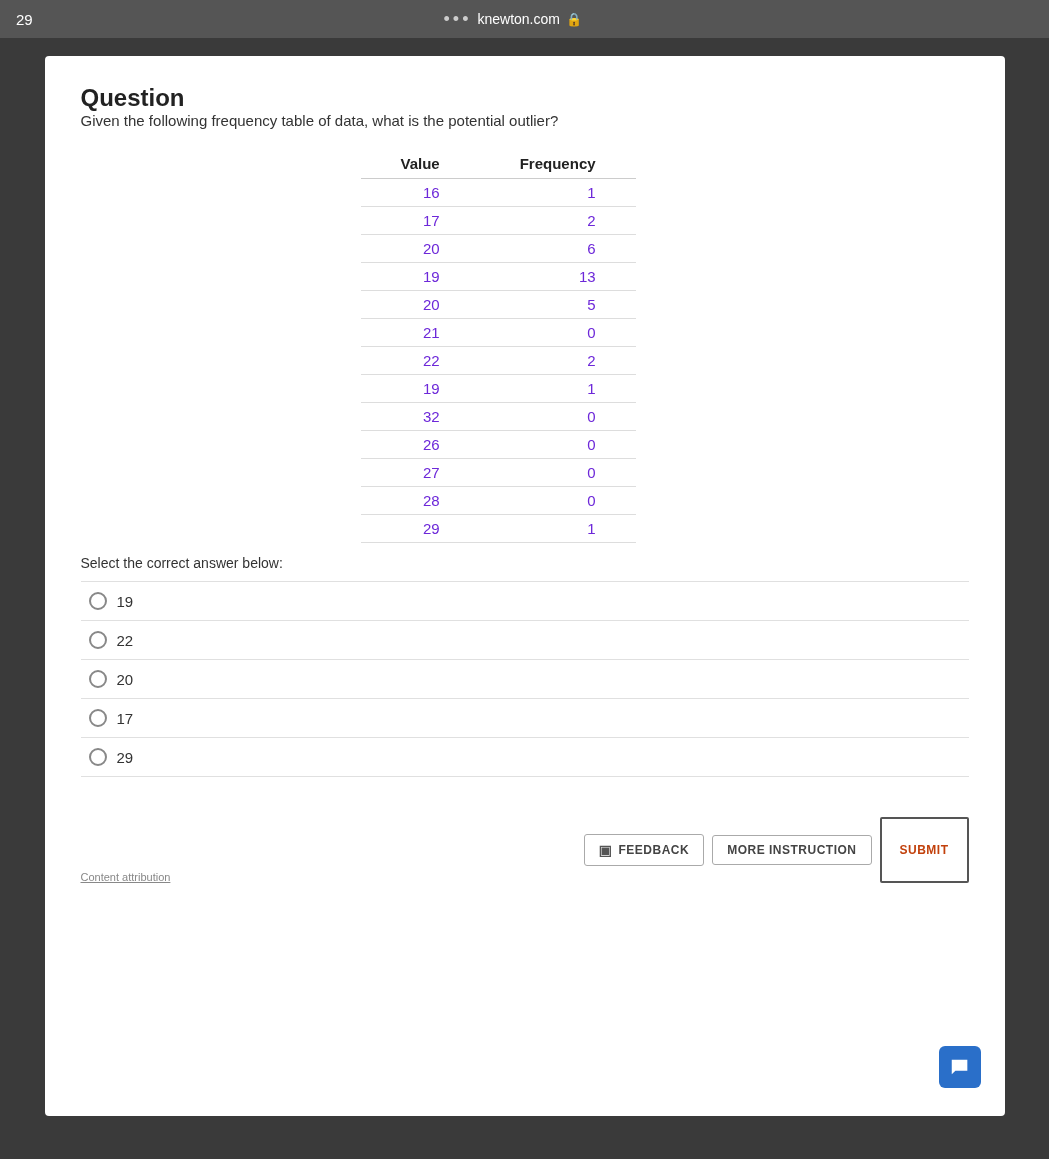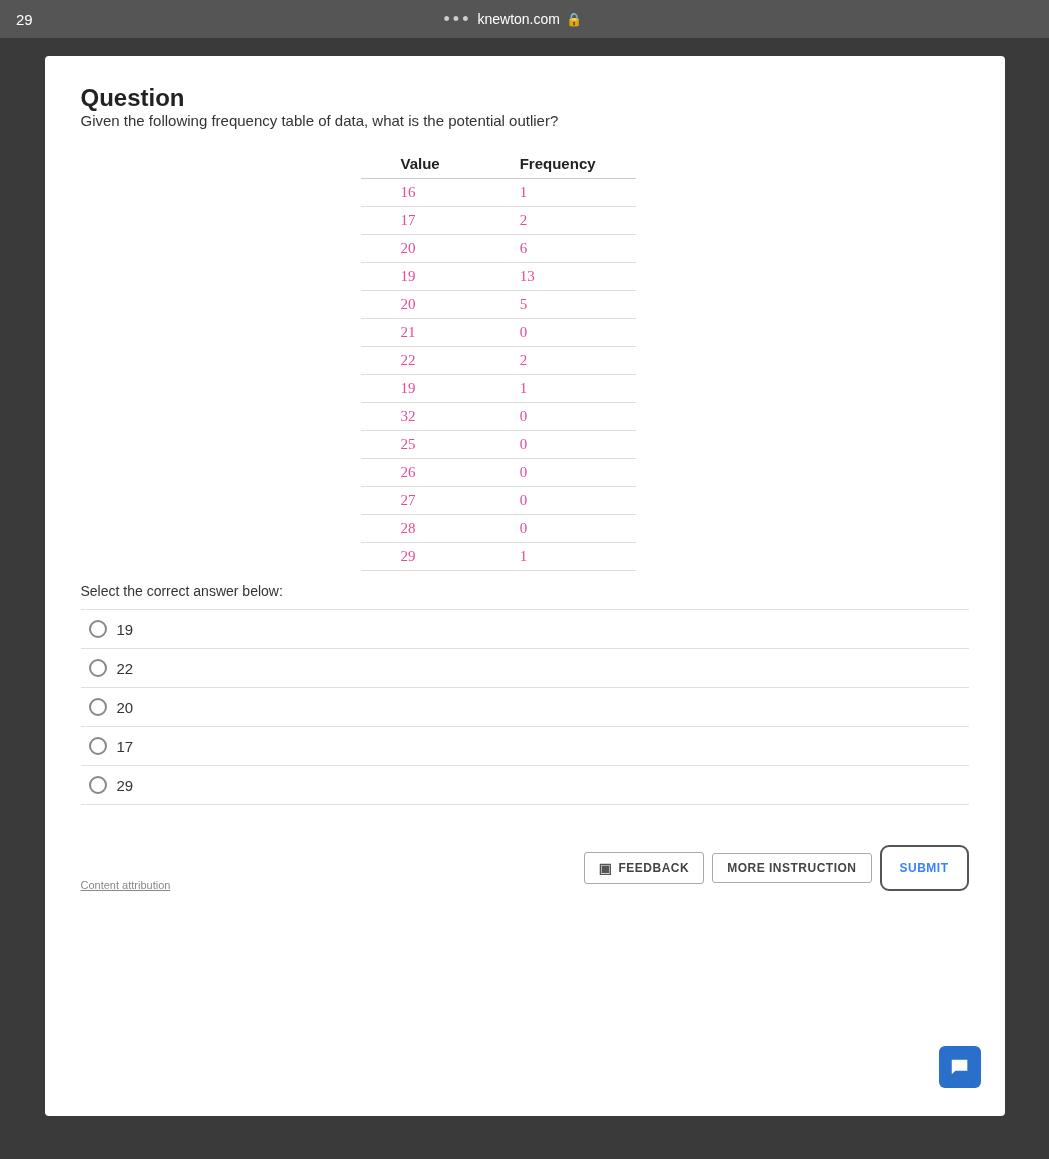--- a/index.html
+++ b/index.html
@@ -90,25 +90,24 @@
       font-size: 15px;
       font-weight: 600;
       color: #222;
       padding: 6px 40px;
       text-align: center;
       border-bottom: 1px solid #ccc;
     }
 
     .frequency-table td {
       font-size: 15px;
-      color: #ec4899;
+      color: #6d28d9;
       padding: 5px 40px;
-      text-align: left;
+      text-align: right;
       border-bottom: 1px solid #ddd;
-      font-family: Liberation Serif, serif;
     }
 
     .select-label {
       font-size: 14px;
       color: #333;
       margin-bottom: 10px;
     }
 
     .options-list {
       list-style: none;
@@ -170,25 +169,25 @@
       font-weight: 600;
       color: #444;
       cursor: pointer;
       letter-spacing: 0.5px;
       text-transform: uppercase;
     }
 
     .submit-btn {
       background: #fff;
       border: 2px solid #555;
-      border-radius: 9px;
-      padding: 14px 18px;
+      border-radius: 2px;
+      padding: 24px 18px;
       font-size: 12px;
       font-weight: 700;
-      color: #3b82f6;
+      color: #c2410c;
       cursor: pointer;
       letter-spacing: 0.5px;
       text-transform: uppercase;
     }
 
     .content-attribution {
       font-size: 11px;
       color: #888;
       text-decoration: underline;
       margin-top: 8px;
@@ -286,24 +285,20 @@
         </tr>
         <tr>
           <td>19</td>
           <td>1</td>
         </tr>
         <tr>
           <td>32</td>
           <td>0</td>
         </tr>
         <tr>
-          <td>25</td>
-          <td>0</td>
-        </tr>
-        <tr>
           <td>26</td>
           <td>0</td>
         </tr>
         <tr>
           <td>27</td>
           <td>0</td>
         </tr>
         <tr>
           <td>28</td>
           <td>0</td>

